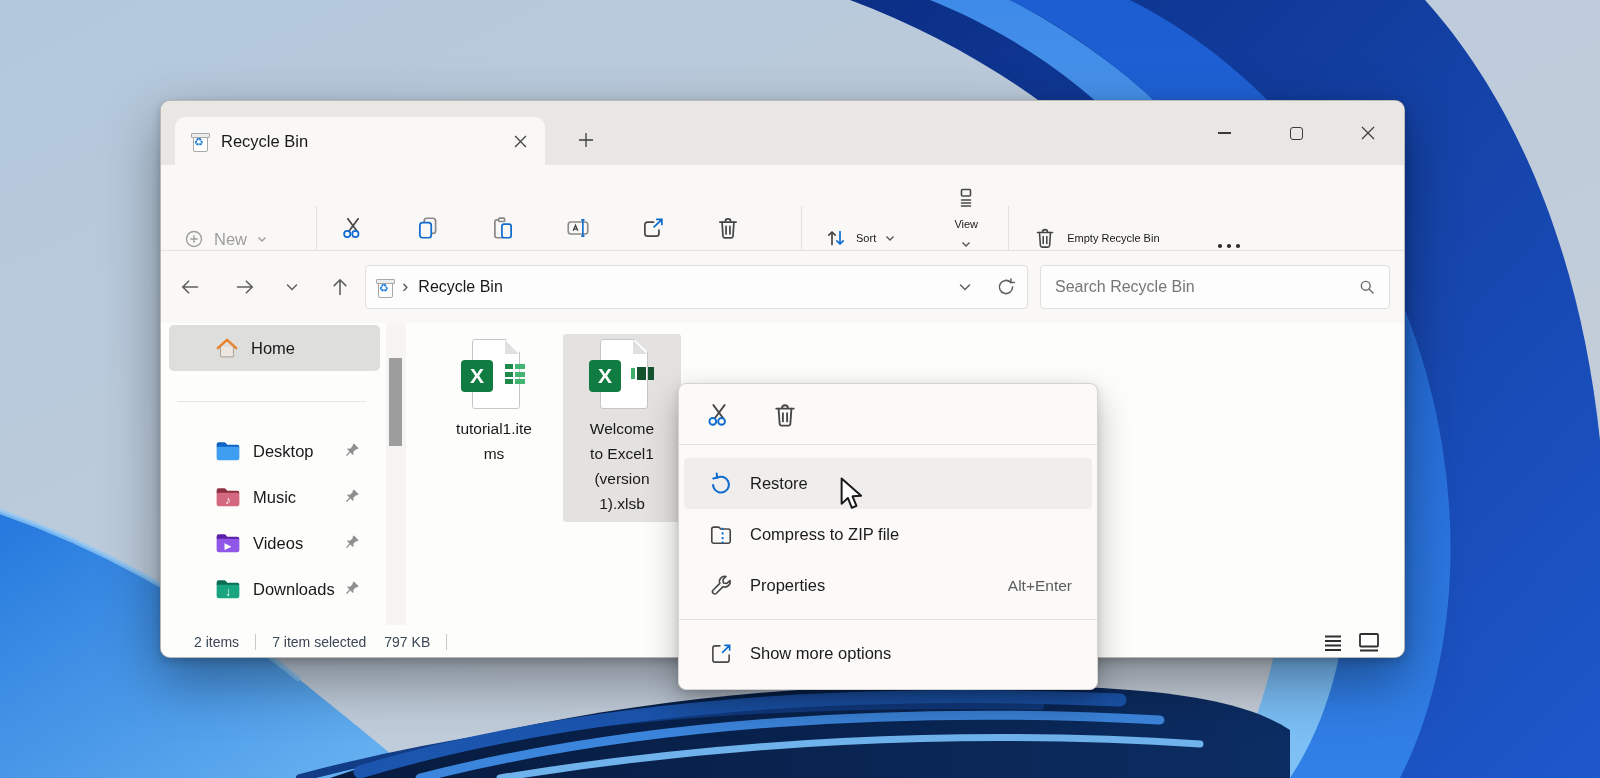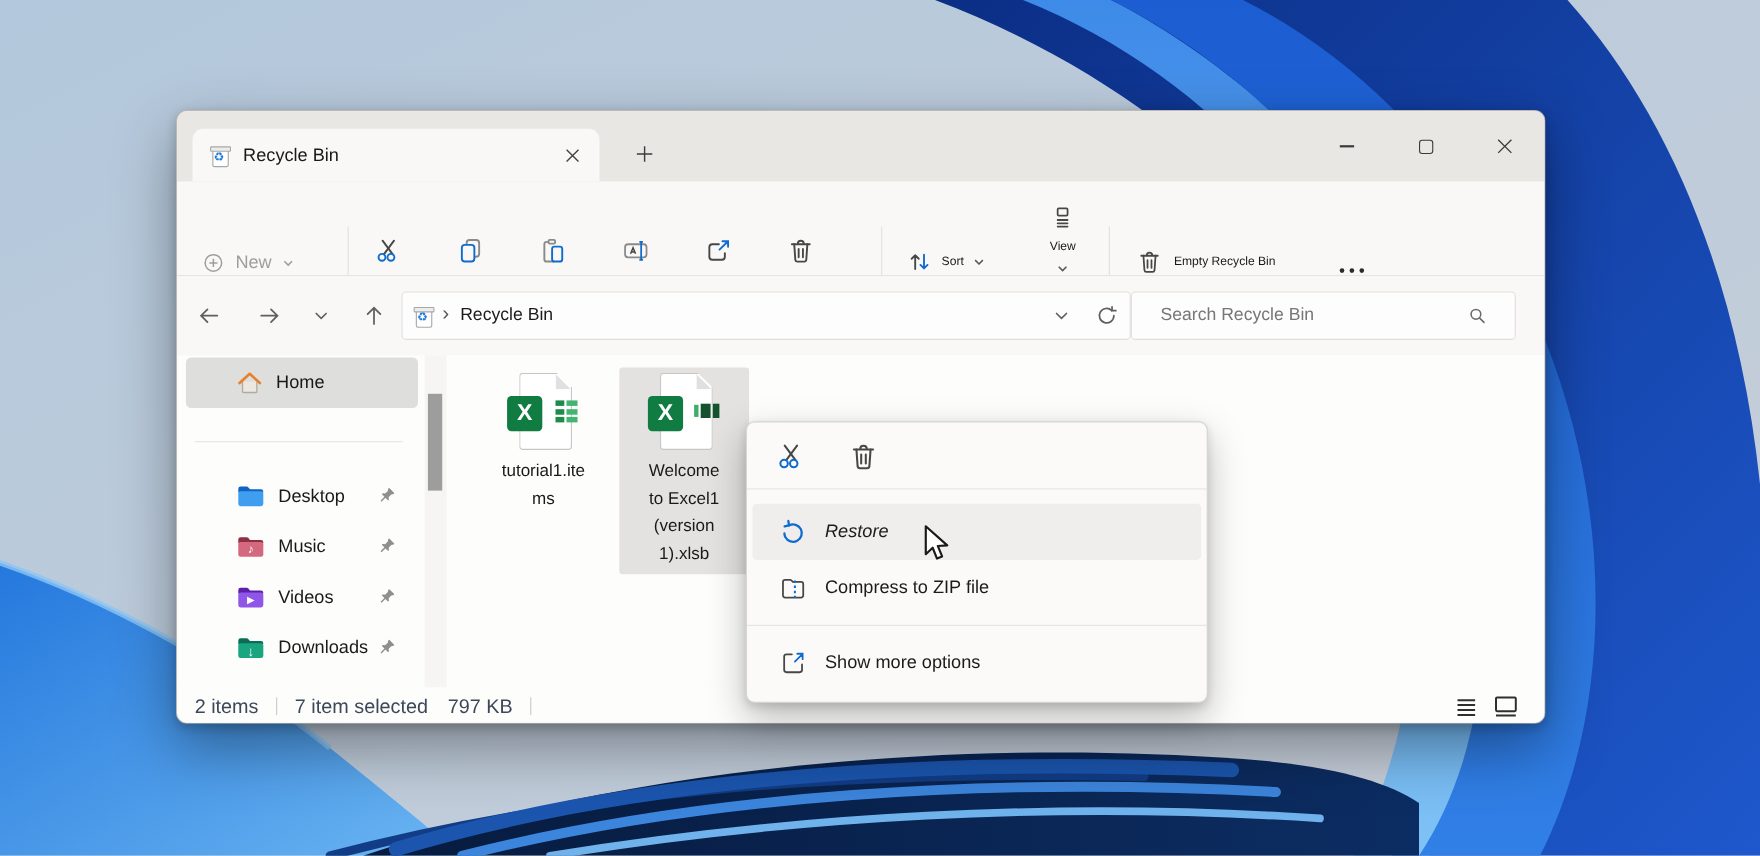--- a/index.html
+++ b/index.html
@@ -42,22 +42,22 @@
 
   
   .addressrow{height:72px;display:flex;align-items:center;background:#f9f8f6;padding-left:12px;box-sizing:border-box;}
   .nav-ic{width:34px;height:34px;display:flex;align-items:center;justify-content:center;border-radius:5px;}
   .n1{margin-right:21px;}.n2{margin-right:13px;}.n3{margin-right:14px;}
   .addrbox{margin-left:8px;width:663px;height:44px;background:#fdfdfd;border:1px solid #e1dfdc;border-radius:4px;
     display:flex;align-items:center;padding:0 10px;box-sizing:border-box;}
   .crumb-chev{font-size:19px;color:#555;margin:0 10px 2px 8px;}
   .crumb{font-size:16px;color:#1a1a1a;}
   .addr-right{margin-left:auto;display:flex;align-items:center;gap:22px;}
-  .searchbox{margin-left:0;width:350px;height:44px;background:#fdfdfd;border:1px solid #e1dfdc;border-radius:4px;
-    display:flex;align-items:center;padding:0 24px;box-sizing:border-box;}
+  .searchbox{margin-left:12px;width:350px;height:44px;background:#fdfdfd;border:1px solid #e1dfdc;border-radius:4px;
+    display:flex;align-items:center;padding:0 12px;box-sizing:border-box;}
   .searchbox input{border:none;outline:none;background:transparent;flex:1;font-size:16px;color:#1a1a1a;
     font-family:"Liberation Sans","DejaVu Sans",sans-serif;}
   .searchbox input::placeholder{color:#767676;}
 
   
   .body{display:flex;height:302px;background:#fdfdfc;}
   .sidebar{width:225px;padding-top:2px;box-sizing:border-box;}
   .side-item{height:46px;display:flex;align-items:center;padding-left:46px;position:relative;
     font-size:16.5px;color:#191919;border-radius:5px;margin:0 6px 0 8px;text-align:center;}
   .side-item.selected{background:#dededc;}
@@ -89,37 +89,37 @@
   .xbars{position:absolute;right:2px;top:26px;display:grid;grid-template-columns:8px 10px;grid-auto-rows:5px;gap:2.5px;}
   .xbars i{display:block;}
   .xbars i:nth-child(odd){background:#1e8a4c;}
   .xbars i:nth-child(even){background:#44b472;}
   .xglyph{position:absolute;right:1px;top:29px;display:flex;align-items:center;gap:2px;}
   .xglyph .b1{width:4px;height:11px;background:#3fae6d;}
   .xglyph .b2{width:9px;height:13px;background:#14532d;}
   .xglyph .b3{width:6px;height:13px;background:#14532d;}
 
   
-  .statusbar{height:34px;display:flex;align-items:center;padding-left:16px;font-size:18px;color:#3c4757;
+  .statusbar{height:34px;display:flex;align-items:center;padding-left:33px;font-size:14px;color:#3c4757;
     background:#fdfdfc;position:relative;box-sizing:border-box;}
   .st-sep{width:1px;height:16px;background:#c9c9c9;margin:0 16px;}
   .st-size{margin-left:18px;}
   .st-views{position:absolute;right:24px;display:flex;align-items:center;gap:15px;}
 
   
   .ctx{position:absolute;left:678px;top:383px;width:420px;background:#fbfaf9;border:1px solid #d6d4d2;
     border-radius:8px;box-shadow:0 14px 34px rgba(0,0,0,.26),0 3px 8px rgba(0,0,0,.12);
     padding:10px 0;z-index:5;box-sizing:border-box;}
   .ctx-quick{display:flex;align-items:center;gap:30px;padding:4px 0 12px 22px;}
   .ctx-qbtn{width:36px;height:34px;display:flex;align-items:center;justify-content:center;border-radius:5px;}
   .ctx-sep{height:1px;background:#e5e3e0;}
   .ctx-items{margin-top:13px;}
   .ctx-item{height:51px;display:flex;align-items:center;padding:0 20px 0 24px;font-size:16.5px;color:#1b1b1b;
     margin:0 5px;border-radius:4px;}
-  .ctx-item.hovered{background:#f0eeec;font-style:italic;}
+  .ctx-item.hovered{background:#f0eeec;}
   .ctx-item .ic{width:26px;margin-right:16px;display:flex;justify-content:center;}
   .shortcut{margin-left:auto;color:#5c5c5c;font-size:15.5px;}
   .sepmid{margin:8px 0;}
 
   .cursor{position:absolute;left:838px;top:477px;z-index:9;}
 </style>
 </head>
 <body>
 
 <div class="desktop">
@@ -528,20 +528,29 @@
       <div class="ctx-item">
         <span class="ic">
           <svg width="26" height="26" viewBox="0 0 24 24" fill="none">
             <path d="M3.5 6.5 a1.8 1.8 0 0 1 1.8-1.8 h4 a1.8 1.8 0 0 1 1.4 0.6 l1 1.2 h7 a1.8 1.8 0 0 1 1.8 1.8 v9.5 a1.8 1.8 0 0 1 -1.8 1.8 H5.3 a1.8 1.8 0 0 1 -1.8-1.8 Z" stroke="#474747" stroke-width="1.5"></path>
             <path d="M13.5 5.2 v2.1 m0 2.2 v2.1 m0 2.2 v2.1 m0 2.2 v1.6" stroke="#0f6cce" stroke-width="1.7"></path>
           </svg>
         </span>
         <span>Compress to ZIP file</span>
       </div>
 
+      <div class="ctx-item">
+        <span class="ic">
+          <svg width="26" height="26" viewBox="0 0 24 24" fill="none" stroke="#474747" stroke-width="1.5" stroke-linejoin="round">
+            <path d="M20.3 6.9 a4.8 4.8 0 0 1 -6.4 5.7 l-6.1 6.1 a2.1 2.1 0 0 1 -3 -3 l6.1-6.1 a4.8 4.8 0 0 1 5.7-6.4 l-2.8 2.8 0.4 3.2 3.2 0.4 z"></path>
+          </svg>
+        </span>
+        <span>Properties</span>
+        <span class="shortcut">Alt+Enter</span>
+      </div>
     </div>
 
     <div class="ctx-sep sepmid"></div>
 
     <div class="ctx-item">
       <span class="ic">
         <svg width="26" height="26" viewBox="0 0 24 24" fill="none" stroke-linecap="round">
           <path d="M11 4.5 H6.5 a2 2 0 0 0 -2 2 v11 a2 2 0 0 0 2 2 h11 a2 2 0 0 0 2-2 V13" stroke="#474747" stroke-width="1.5"></path>
           <path d="M13.5 10.5 L20 4 M15.5 4 h4.5 v4.5" stroke="#0f6cce" stroke-width="1.5"></path>
         </svg>

